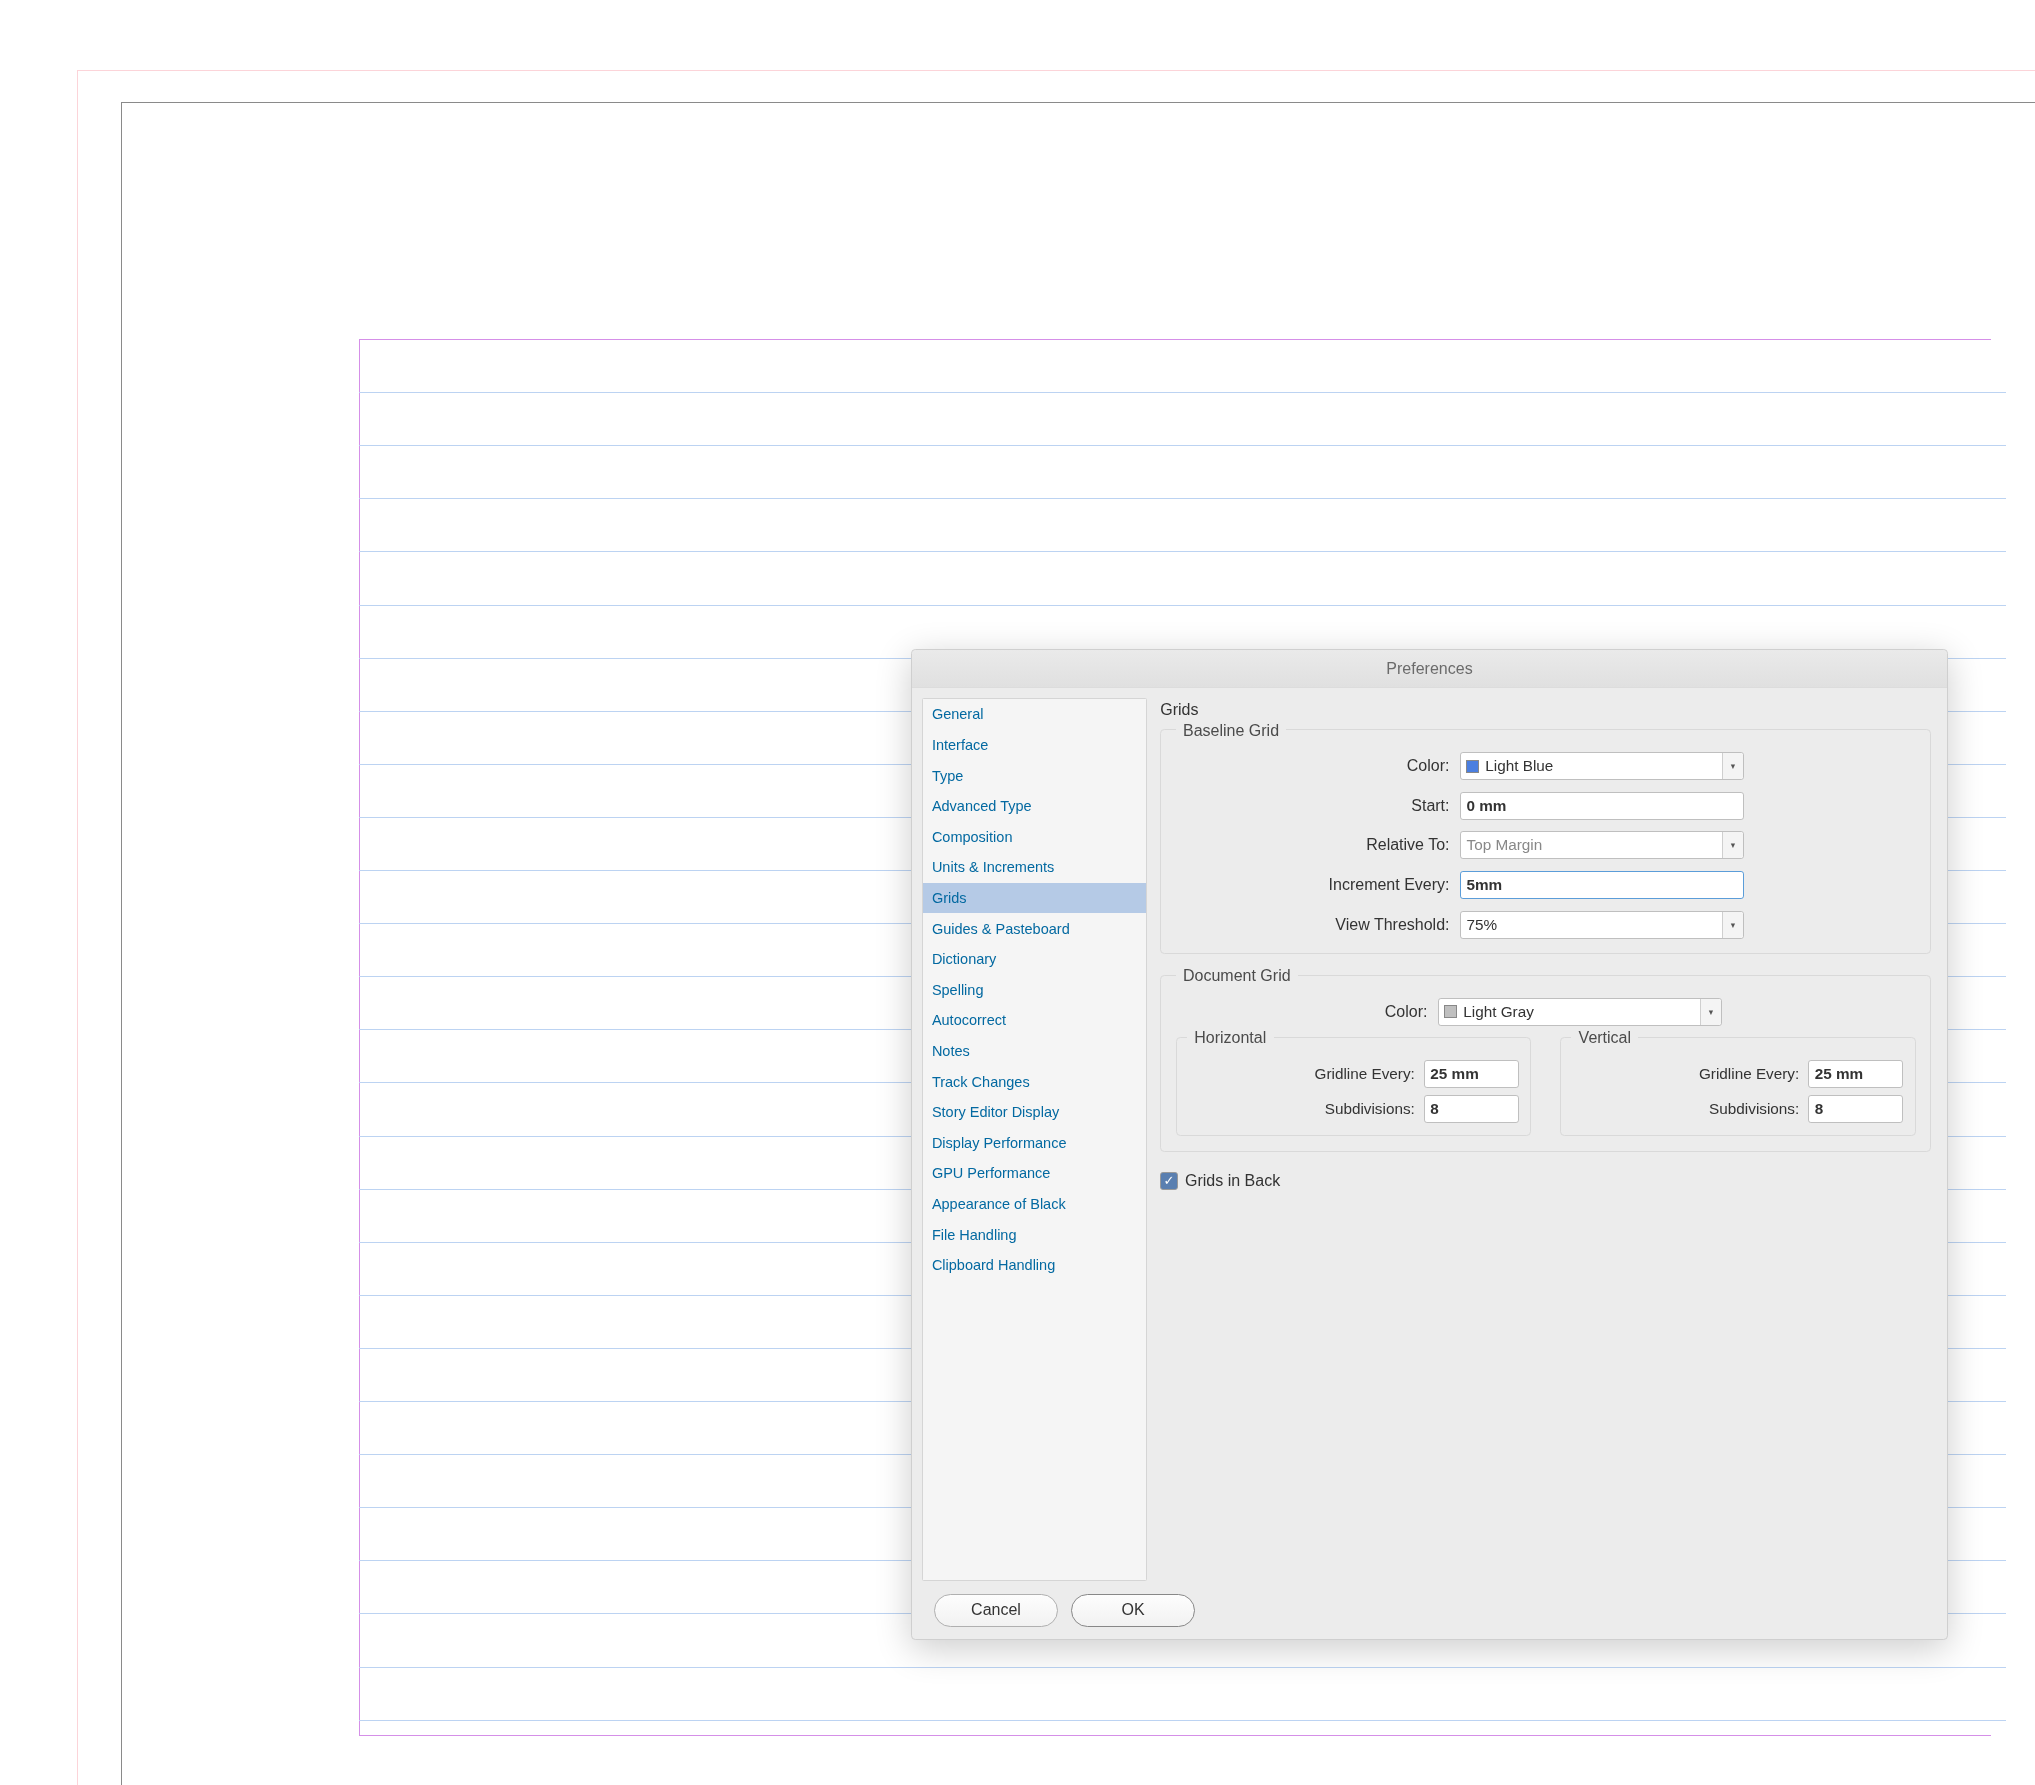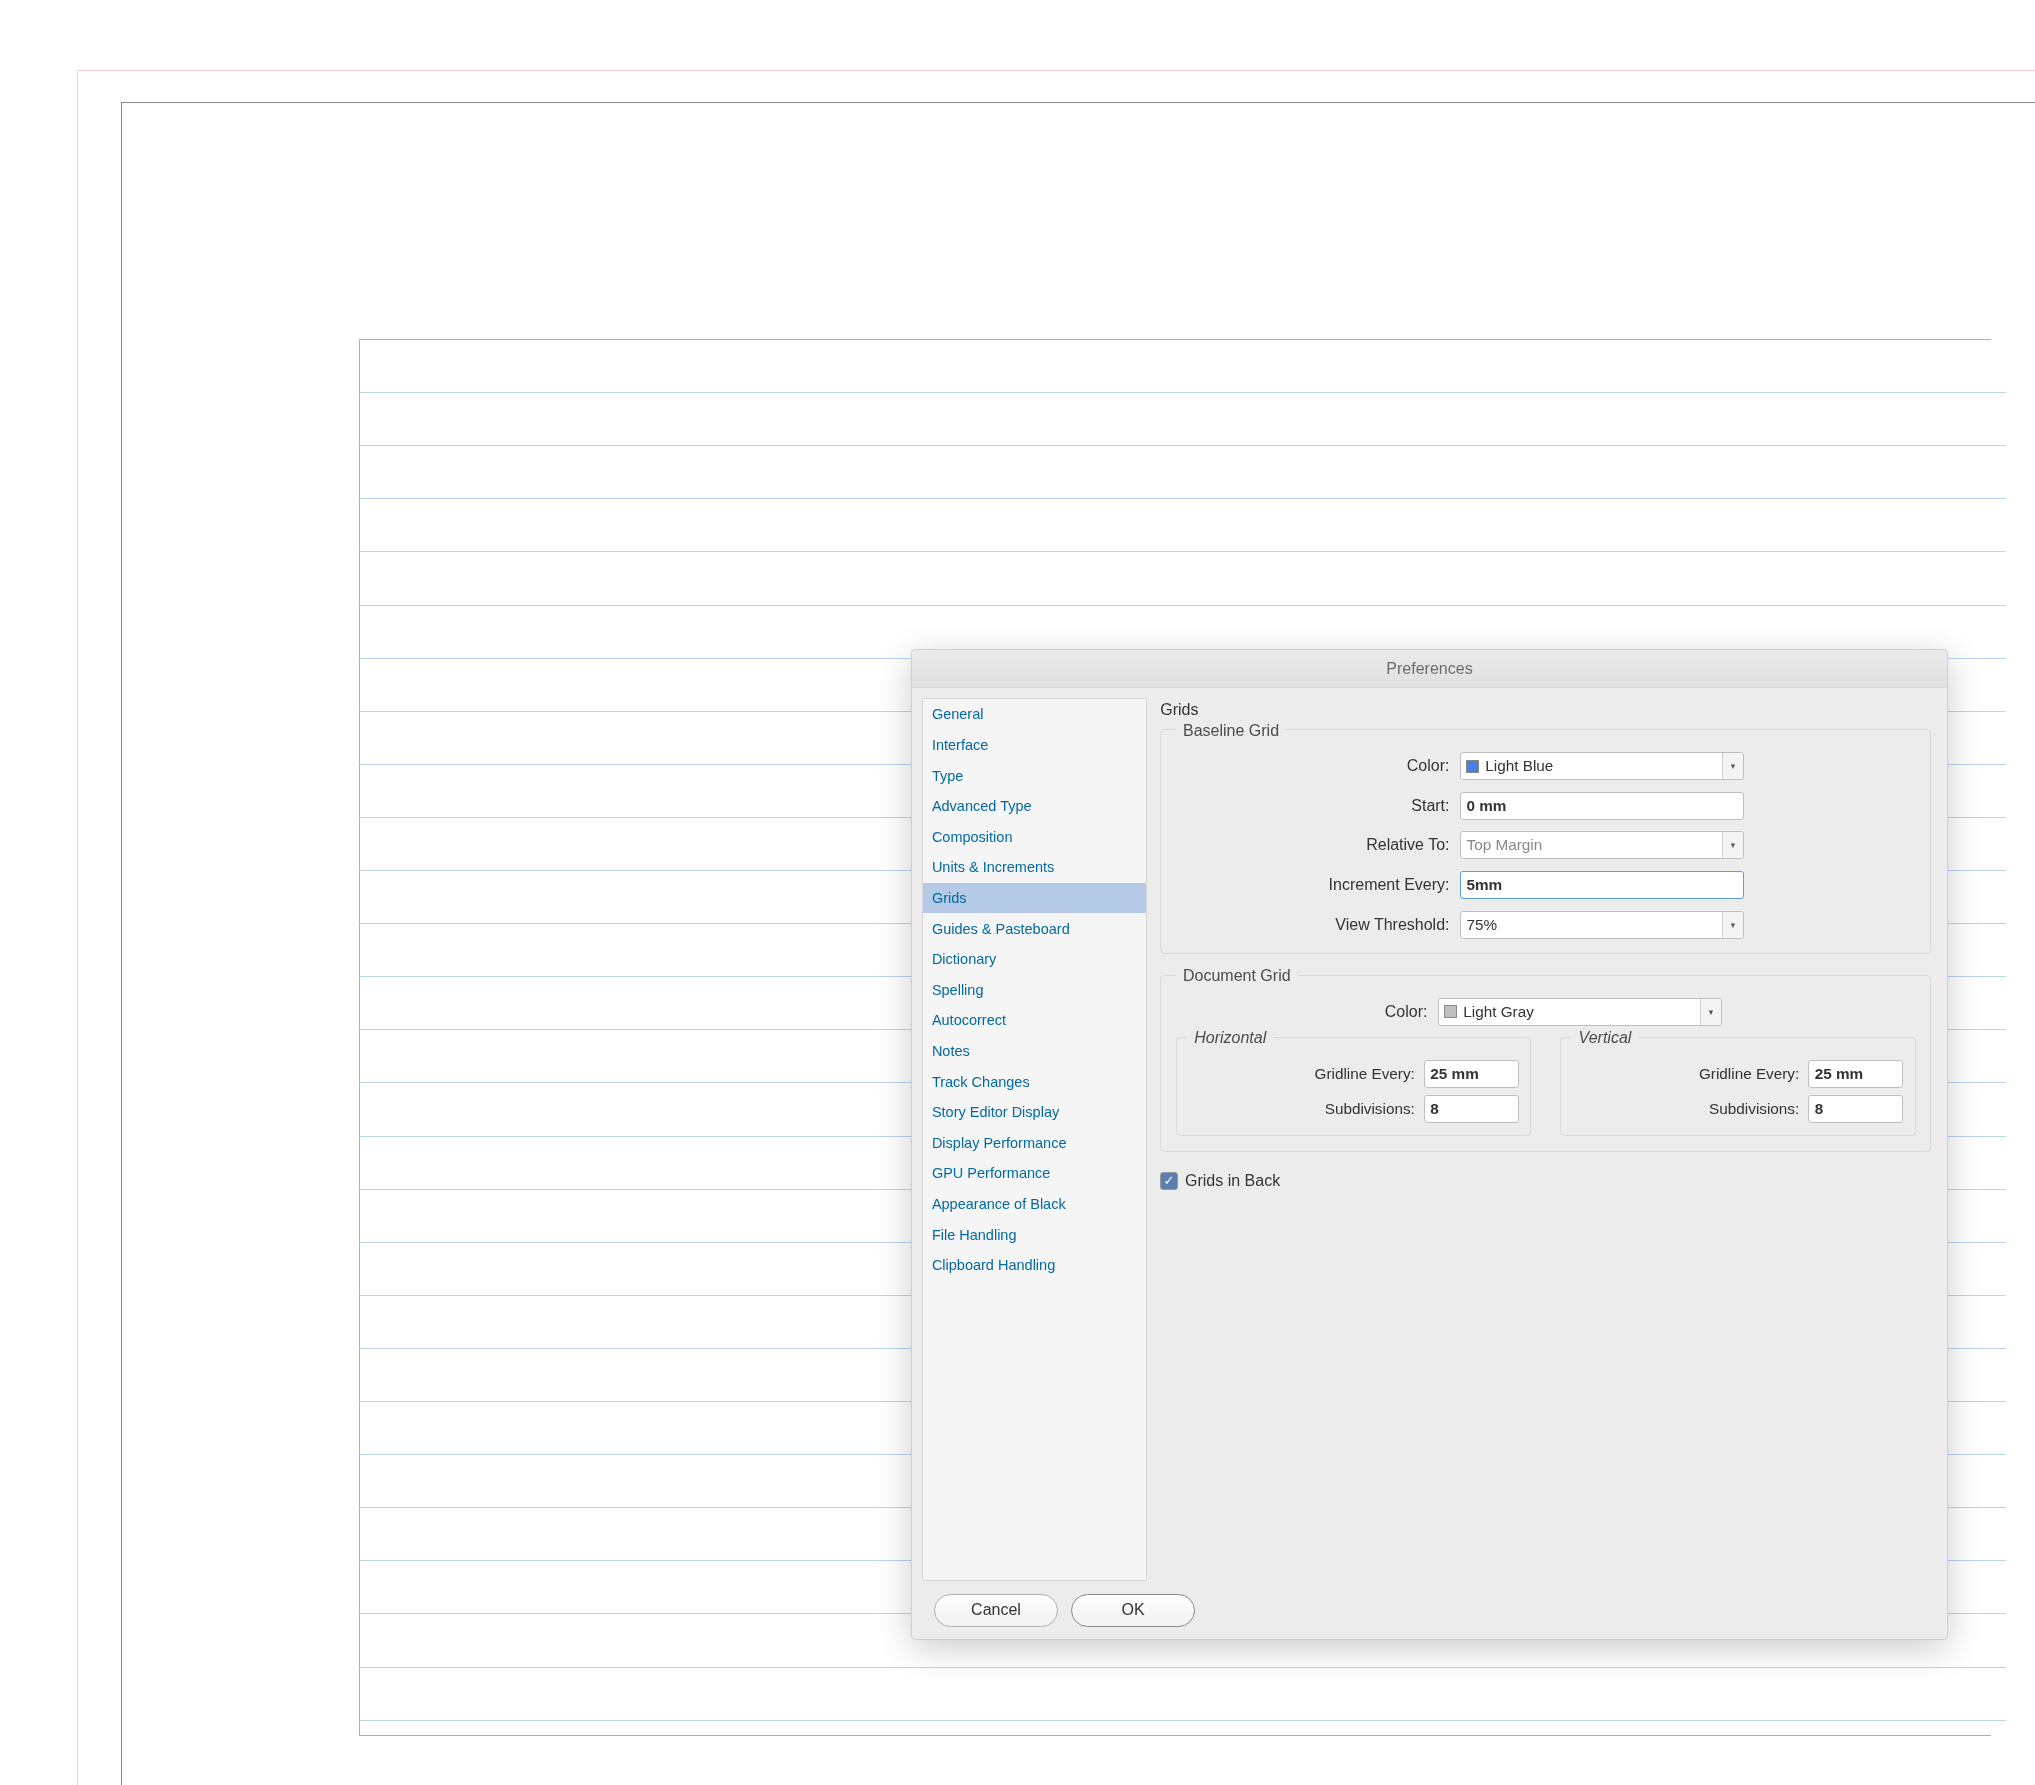--- a/index.html
+++ b/index.html
@@ -206,21 +206,21 @@
     margin-top: 2.9px;
   }
   .sub-fieldset {
     flex: 1;
     border: 0.7px solid #d9d9d9;
     border-radius: 4.4px;
     padding: 22px 11.6px 11.6px 11.6px;
     position: relative;
   }
   .sub-fieldset .fieldset-legend {
-    top: -11.6px; left: 10.2px; font-style: italic;
+    top: -11.6px; left: 10.2px;
   }
   .sub-row {
     display: flex; align-items: center; margin-bottom: 7.3px;
   }
   .sub-row .label {
     flex: 1; text-align: right; padding-right: 8.7px;
     font-size: 15.3px;
   }
   .sub-row .control {
     width: 95px;

